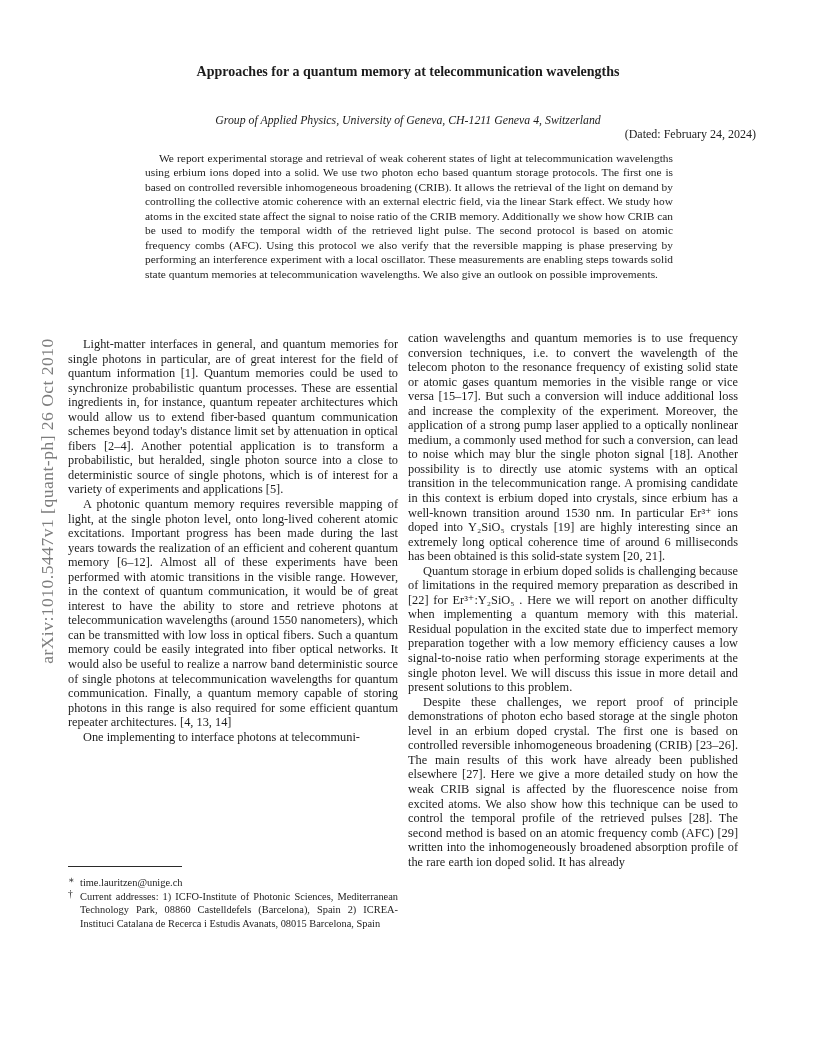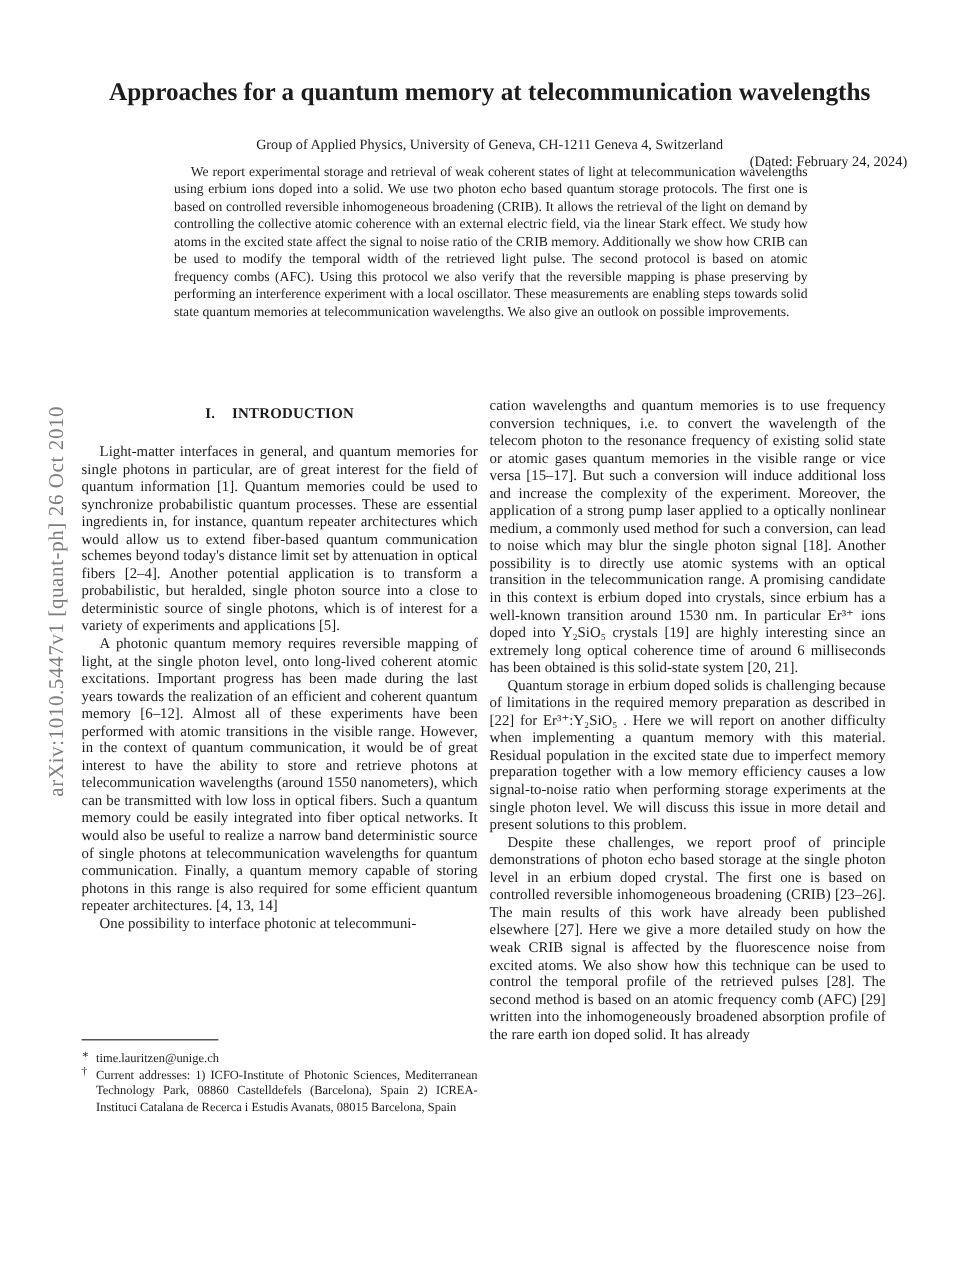--- a/index.html
+++ b/index.html
@@ -17,36 +17,36 @@
     left:47px;top:501px;
     transform:translate(-50%,-50%) rotate(-90deg);
     white-space:nowrap;
     font-size:17.5px;
     letter-spacing:0.5px;
     color:#7d7d7d;
   }
   .paper-title{
     position:absolute;top:64px;left:60px;width:696px;
     text-align:center;
-    font-size:21px;font-weight:bold;
+    font-size:14px;font-weight:bold;
   }
   .author-line{
     position:absolute;top:97px;left:60px;width:696px;
     text-align:center;font-size:12.5px;
   }
   .affiliation-line{
     position:absolute;top:113px;left:60px;width:696px;
-    text-align:center;font-size:11.8px;
+    text-align:center;font-size:11.8px;font-style:italic;
   }
   .date-line{
     position:absolute;top:127px;left:60px;width:696px;
     text-align:right;font-size:12px;
   }
   .abstract{
-    position:absolute;top:137px;left:145px;width:528px;
+    position:absolute;top:151px;left:145px;width:528px;
     font-size:11.4px;line-height:14.45px;
     text-align:justify;
     text-indent:14px;
   }
   .col{position:absolute;width:330px;}
   .col-left{top:337px;left:68px;}
   .col-right{top:331px;left:408px;}
   .section-heading{
     text-align:center;font-weight:bold;font-size:12.4px;
     margin:0 0 17px 0;letter-spacing:0.2px;
@@ -84,26 +84,23 @@
   <div class="paper-title">Approaches for a quantum memory at telecommunication wavelengths</div>
 
 
   <div class="affiliation-line">Group of Applied Physics, University of Geneva, CH-1211 Geneva 4, Switzerland</div>
 
   <div class="date-line">(Dated: February 24, 2024)</div>
 
   <div class="abstract">We report experimental storage and retrieval of weak coherent states of light at telecommunication wavelengths using erbium ions doped into a solid. We use two photon echo based quantum storage protocols. The first one is based on controlled reversible inhomogeneous broadening (CRIB). It allows the retrieval of the light on demand by controlling the collective atomic coherence with an external electric field, via the linear Stark effect. We study how atoms in the excited state affect the signal to noise ratio of the CRIB memory. Additionally we show how CRIB can be used to modify the temporal width of the retrieved light pulse. The second protocol is based on atomic frequency combs (AFC). Using this protocol we also verify that the reversible mapping is phase preserving by performing an interference experiment with a local oscillator. These measurements are enabling steps towards solid state quantum memories at telecommunication wavelengths. We also give an outlook on possible improvements.</div>
 
   <div class="col col-left">
-    <h2 class="section-heading">
-      <span class="sec-num">I.</span><span>INTRODUCTION</span>
-    </h2>
     <p class="body-par">Light-matter interfaces in general, and quantum memories for single photons in particular, are of great interest for the field of quantum information [1]. Quantum memories could be used to synchronize probabilistic quantum processes. These are essential ingredients in, for instance, quantum repeater architectures which would allow us to extend fiber-based quantum communication schemes beyond today's distance limit set by attenuation in optical fibers [2–4]. Another potential application is to transform a probabilistic, but heralded, single photon source into a close to deterministic source of single photons, which is of interest for a variety of experiments and applications [5].</p>
     <p class="body-par">A photonic quantum memory requires reversible mapping of light, at the single photon level, onto long-lived coherent atomic excitations. Important progress has been made during the last years towards the realization of an efficient and coherent quantum memory [6–12]. Almost all of these experiments have been performed with atomic transitions in the visible range. However, in the context of quantum communication, it would be of great interest to have the ability to store and retrieve photons at telecommunication wavelengths (around 1550 nanometers), which can be transmitted with low loss in optical fibers. Such a quantum memory could be easily integrated into fiber optical networks. It would also be useful to realize a narrow band deterministic source of single photons at telecommunication wavelengths for quantum communication. Finally, a quantum memory capable of storing photons in this range is also required for some efficient quantum repeater architectures. [4, 13, 14]</p>
-    <p class="body-par">One possibility to interface photonic at telecommuni-</p>
+    <p class="body-par">One implementing to interface photons at telecommuni-</p>
   </div>
 
   <div class="col col-right">
     <p class="body-par no-indent">cation wavelengths and quantum memories is to use frequency conversion techniques, i.e. to convert the wavelength of the telecom photon to the resonance frequency of existing solid state or atomic gases quantum memories in the visible range or vice versa [15–17]. But such a conversion will induce additional loss and increase the complexity of the experiment. Moreover, the application of a strong pump laser applied to a optically nonlinear medium, a commonly used method for such a conversion, can lead to noise which may blur the single photon signal [18]. Another possibility is to directly use atomic systems with an optical transition in the telecommunication range. A promising candidate in this context is erbium doped into crystals, since erbium has a well-known transition around 1530 nm. In particular Er³⁺ ions doped into Y₂SiO₅ crystals [19] are highly interesting since an extremely long optical coherence time of around 6 milliseconds has been obtained is this solid-state system [20, 21].</p>
     <p class="body-par">Quantum storage in erbium doped solids is challenging because of limitations in the required memory preparation as described in [22] for Er³⁺:Y₂SiO₅ . Here we will report on another difficulty when implementing a quantum memory with this material. Residual population in the excited state due to imperfect memory preparation together with a low memory efficiency causes a low signal-to-noise ratio when performing storage experiments at the single photon level. We will discuss this issue in more detail and present solutions to this problem.</p>
     <p class="body-par">Despite these challenges, we report proof of principle demonstrations of photon echo based storage at the single photon level in an erbium doped crystal. The first one is based on controlled reversible inhomogeneous broadening (CRIB) [23–26]. The main results of this work have already been published elsewhere [27]. Here we give a more detailed study on how the weak CRIB signal is affected by the fluorescence noise from excited atoms. We also show how this technique can be used to control the temporal profile of the retrieved pulses [28]. The second method is based on an atomic frequency comb (AFC) [29] written into the inhomogeneously broadened absorption profile of the rare earth ion doped solid. It has already</p>
   </div>
 
   <div class="footnotes">
     <div class="footnote-rule"></div>

